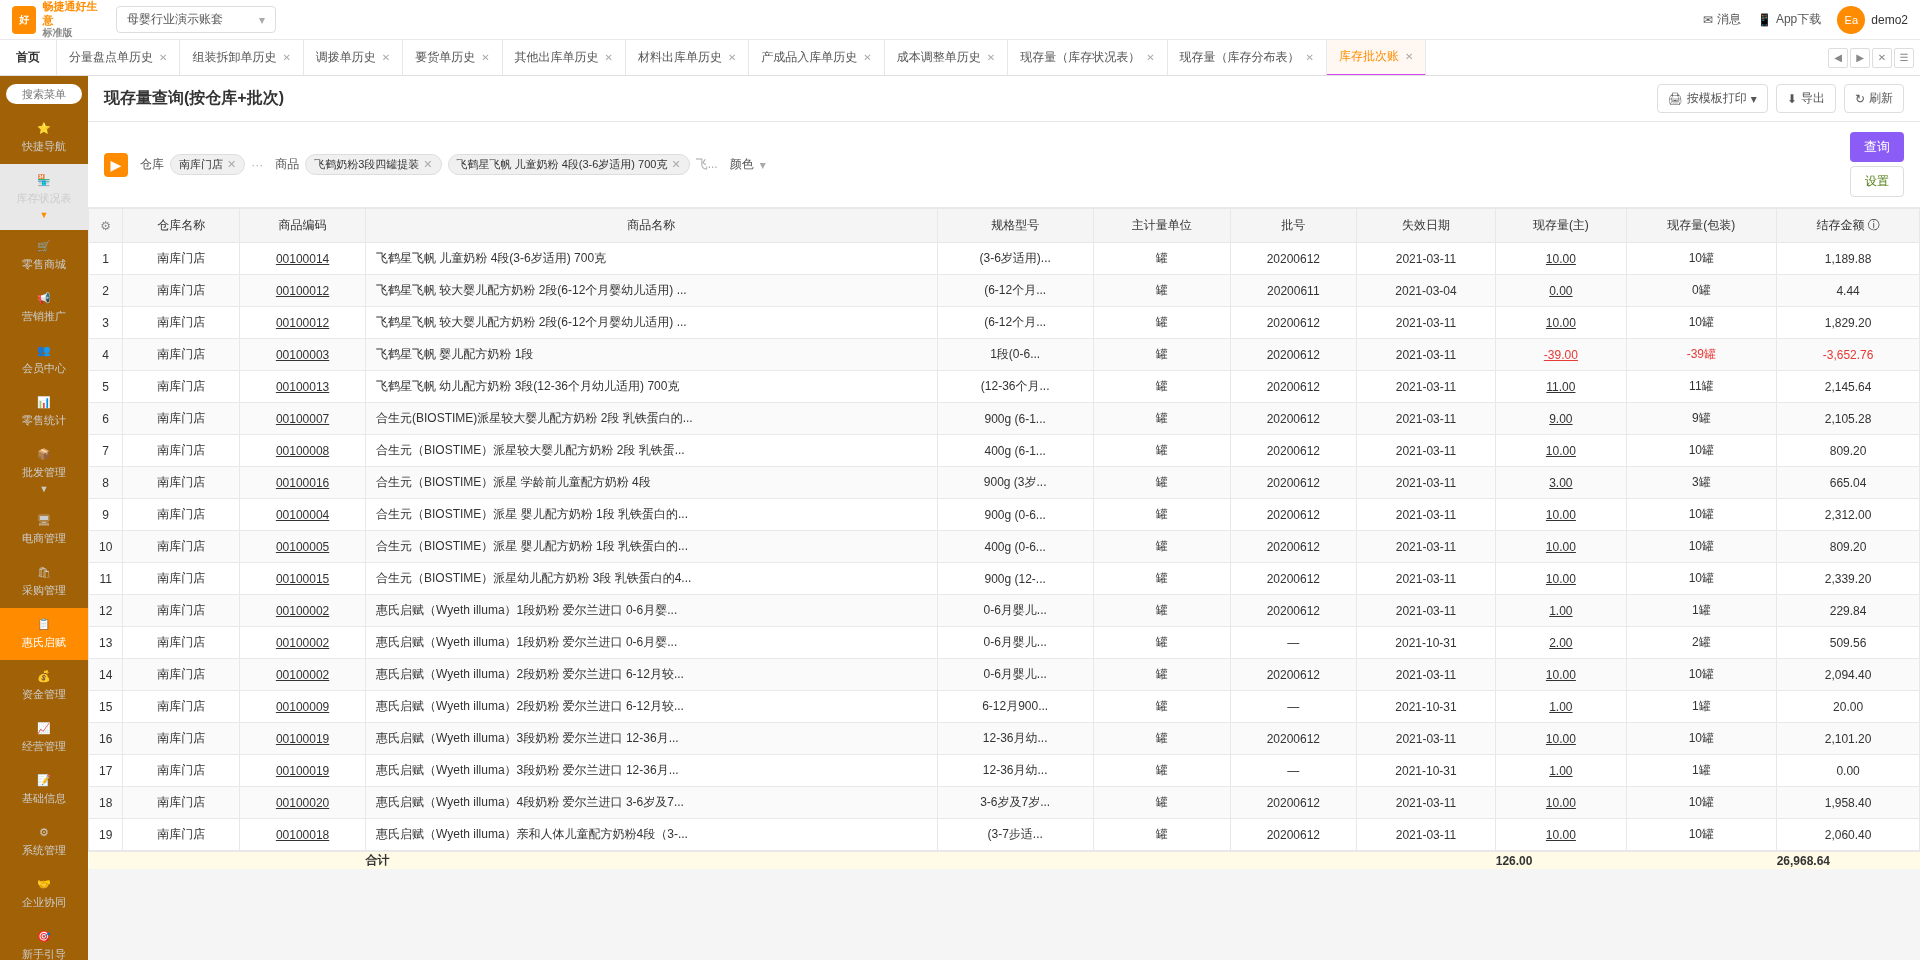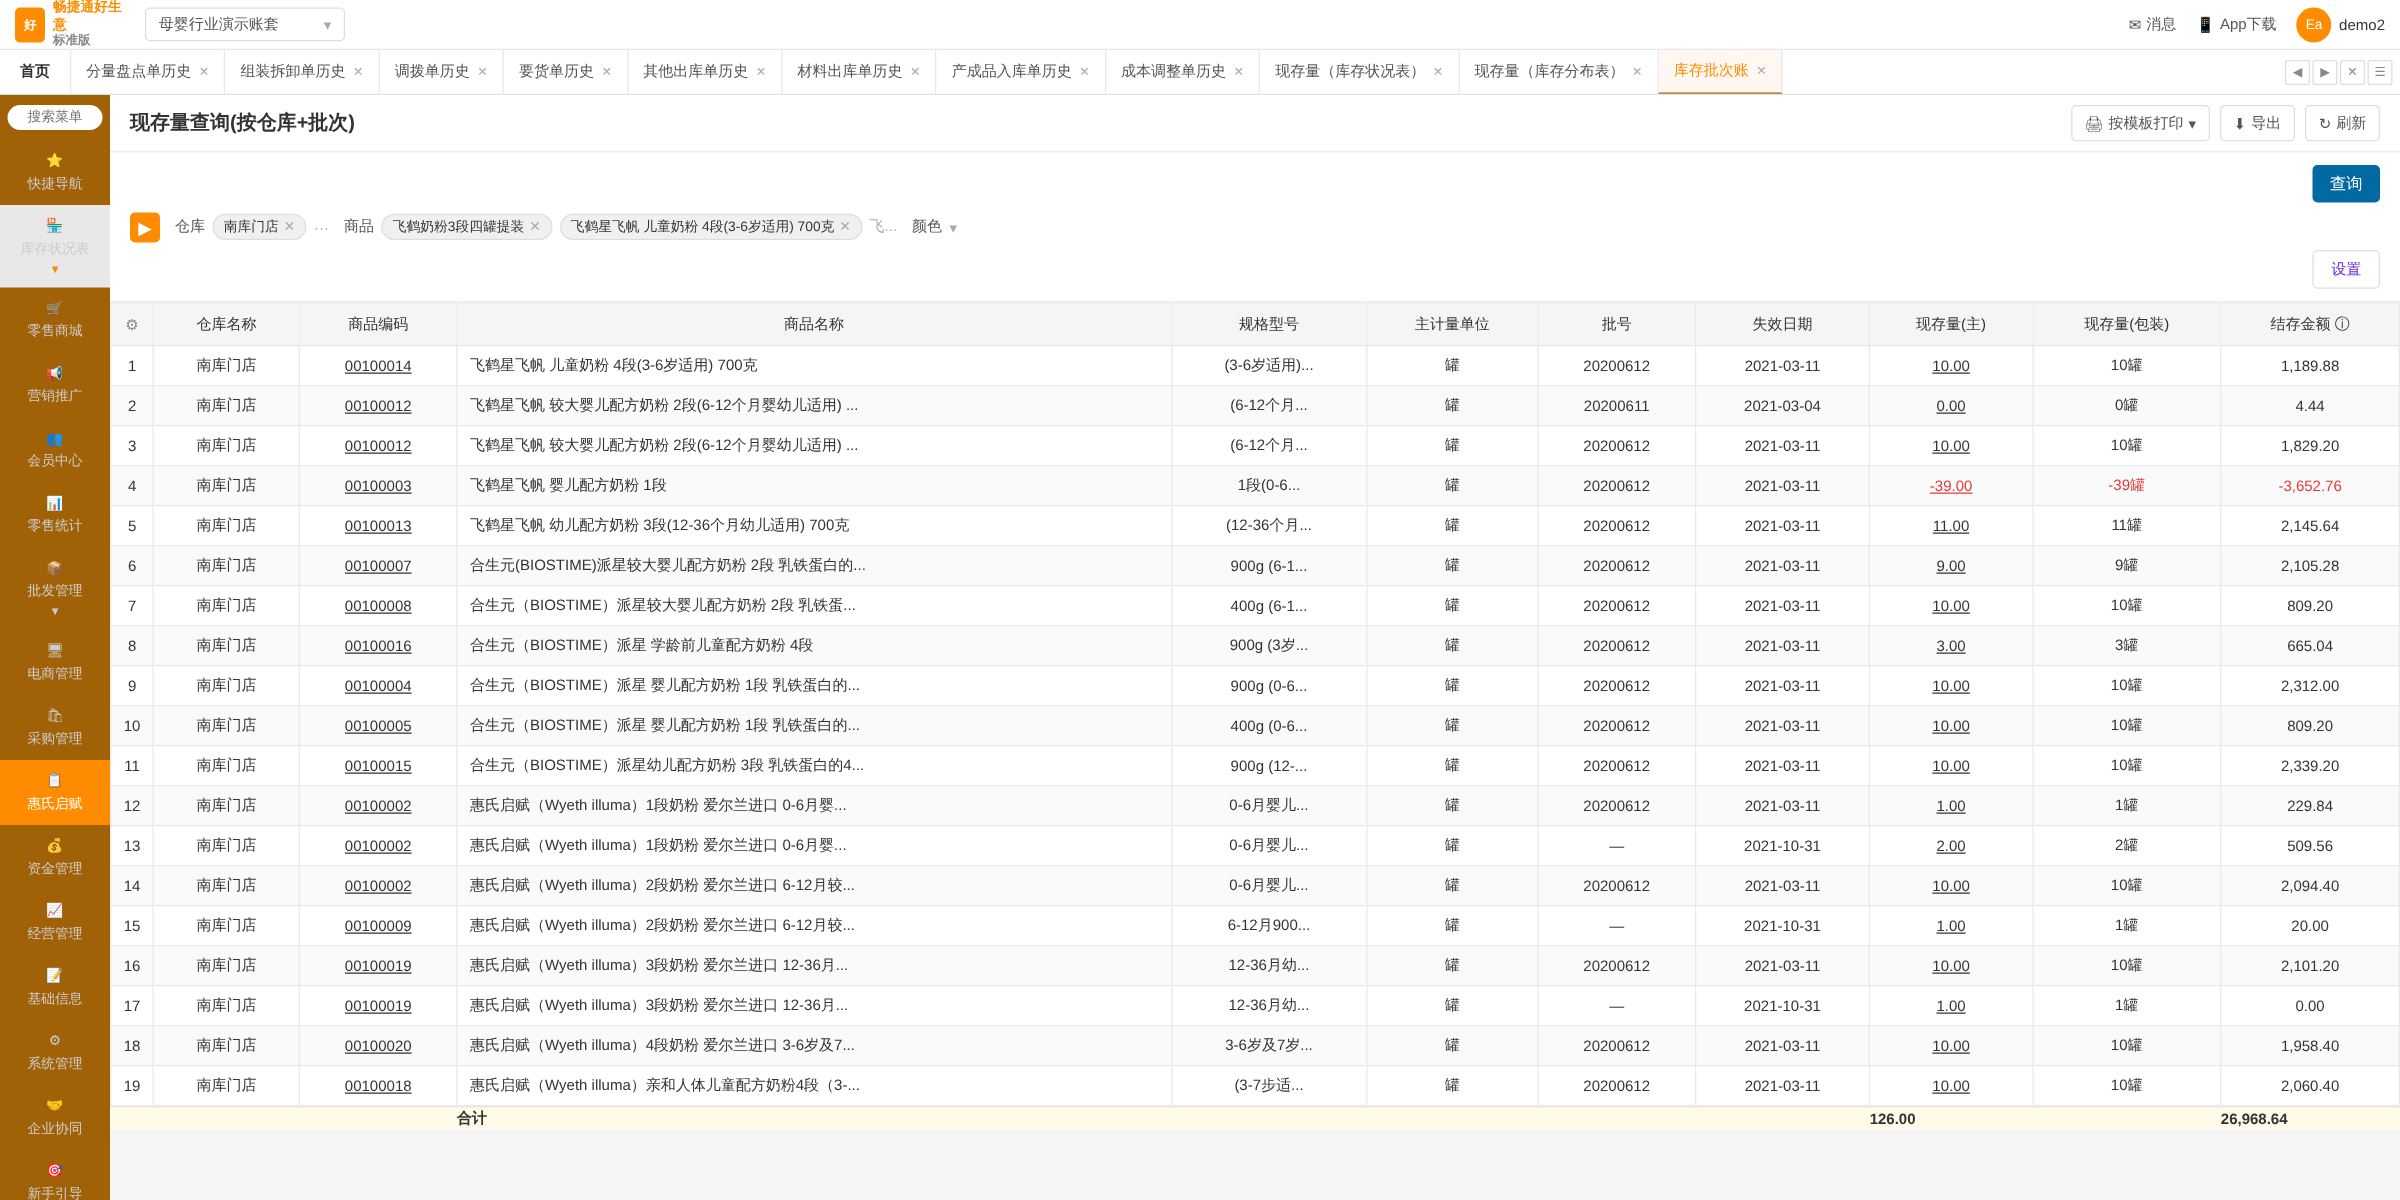--- a/index.html
+++ b/index.html
@@ -10,21 +10,21 @@
     .logo-area { display: flex; align-items: center; gap: 6px; color: #ff8c00; font-weight: bold; font-size: 13px; width: 88px; }
     .logo-icon { width: 28px; height: 28px; background: #ff8c00; border-radius: 4px; display: flex; align-items: center; justify-content: center; color: white; font-size: 10px; }
     .workspace-selector { display: flex; align-items: center; gap: 4px; padding: 4px 10px; border: 1px solid #ddd; border-radius: 4px; cursor: pointer; color: #555; font-size: 12px; min-width: 160px; }
     .top-right { margin-left: auto; display: flex; align-items: center; gap: 16px; }
     .top-icon-btn { display: flex; align-items: center; gap: 4px; color: #555; cursor: pointer; font-size: 12px; }
     .avatar { width: 28px; height: 28px; border-radius: 50%; background: #ff8c00; display: flex; align-items: center; justify-content: center; color: white; font-size: 11px; }
 
     
     .tab-bar { height: 36px; background: #fff; display: flex; align-items: center; border-bottom: 1px solid #e0e0e0; flex-shrink: 0; overflow: hidden; }
     .tab-item { height: 36px; padding: 0 12px; display: flex; align-items: center; gap: 6px; cursor: pointer; font-size: 12px; color: #555; border-right: 1px solid #e8e8e8; white-space: nowrap; flex-shrink: 0; }
-    .tab-item.active { color: #ff8c00; border-bottom: 2px solid #a16207; background: #fff8f2; }
+    .tab-item.active { color: #ff8c00; border-bottom: 2px solid #d946ef; background: #fff8f2; }
     .tab-item .close-x { color: #aaa; font-size: 10px; cursor: pointer; }
     .tab-home { padding: 0 16px; font-weight: bold; color: #333; }
     .tab-nav-arrows { display: flex; align-items: center; margin-left: auto; padding: 0 6px; gap: 2px; }
     .tab-nav-btn { width: 20px; height: 20px; display: flex; align-items: center; justify-content: center; cursor: pointer; color: #888; border: 1px solid #ddd; border-radius: 2px; font-size: 10px; }
 
     
     .main-layout { display: flex; flex: 1; overflow: hidden; }
 
     
     .sidebar { width: 88px; background: #a16207; display: flex; flex-direction: column; flex-shrink: 0; overflow-y: auto; }
@@ -46,22 +46,22 @@
 
     
     .filter-area { background: #fff; padding: 10px 16px; border-bottom: 1px solid #e8e8e8; flex-shrink: 0; }
     .filter-row { display: flex; align-items: center; gap: 12px; flex-wrap: wrap; }
     .filter-expand { color: #ff8c00; font-size: 11px; margin-top: 6px; cursor: pointer; text-align: center; }
     .filter-group { display: flex; align-items: center; gap: 6px; }
     .filter-label { color: #555; font-size: 12px; white-space: nowrap; }
     .filter-tag { background: #f0f0f0; border: 1px solid #ddd; border-radius: 12px; padding: 2px 8px; display: flex; align-items: center; gap: 4px; font-size: 11px; cursor: pointer; }
     .filter-tag .remove { color: #aaa; cursor: pointer; }
     .filter-more { color: #aaa; cursor: pointer; }
-    .btn-query { background: #0369a1; color: white; border: none; padding: 6px 8px; border-radius: 4px; cursor: pointer; font-size: 13px; }
-    .btn-setting { background: #fff; color: #6d28d9; border: 1px solid #ddd; padding: 6px 14px; border-radius: 4px; cursor: pointer; font-size: 12px; margin-top: 34px; }
+    .btn-query { background: #8b5cf6; color: white; border: none; padding: 6px 8px; border-radius: 4px; cursor: pointer; font-size: 13px; }
+    .btn-setting { background: #fff; color: #4d7c0f; border: 1px solid #ddd; padding: 6px 14px; border-radius: 4px; cursor: pointer; font-size: 12px; }
     .filter-expand-btn { background: #ff8c00; color: white; border: none; width: 24px; height: 24px; border-radius: 4px; cursor: pointer; display: flex; align-items: center; justify-content: center; font-size: 14px; flex-shrink: 0; }
     .arrow-right { color: white; }
     .filter-actions { display: flex; flex-direction: column; gap: 4px; margin-left: auto; }
 
     
     .table-container { flex: 1; overflow: auto; padding: 0; }
     table { width: 100%; border-collapse: collapse; background: #fff; font-size: 12px; }
     thead th { background: #f5f5f5; padding: 8px 10px; text-align: center; border: 1px solid #e8e8e8; color: #333; font-weight: normal; white-space: nowrap; position: sticky; top: 0; z-index: 10; }
     tbody td { padding: 7px 10px; border: 1px solid #e8e8e8; text-align: center; color: #333; }
     tbody tr:nth-child(even) { background: #fafafa; }

